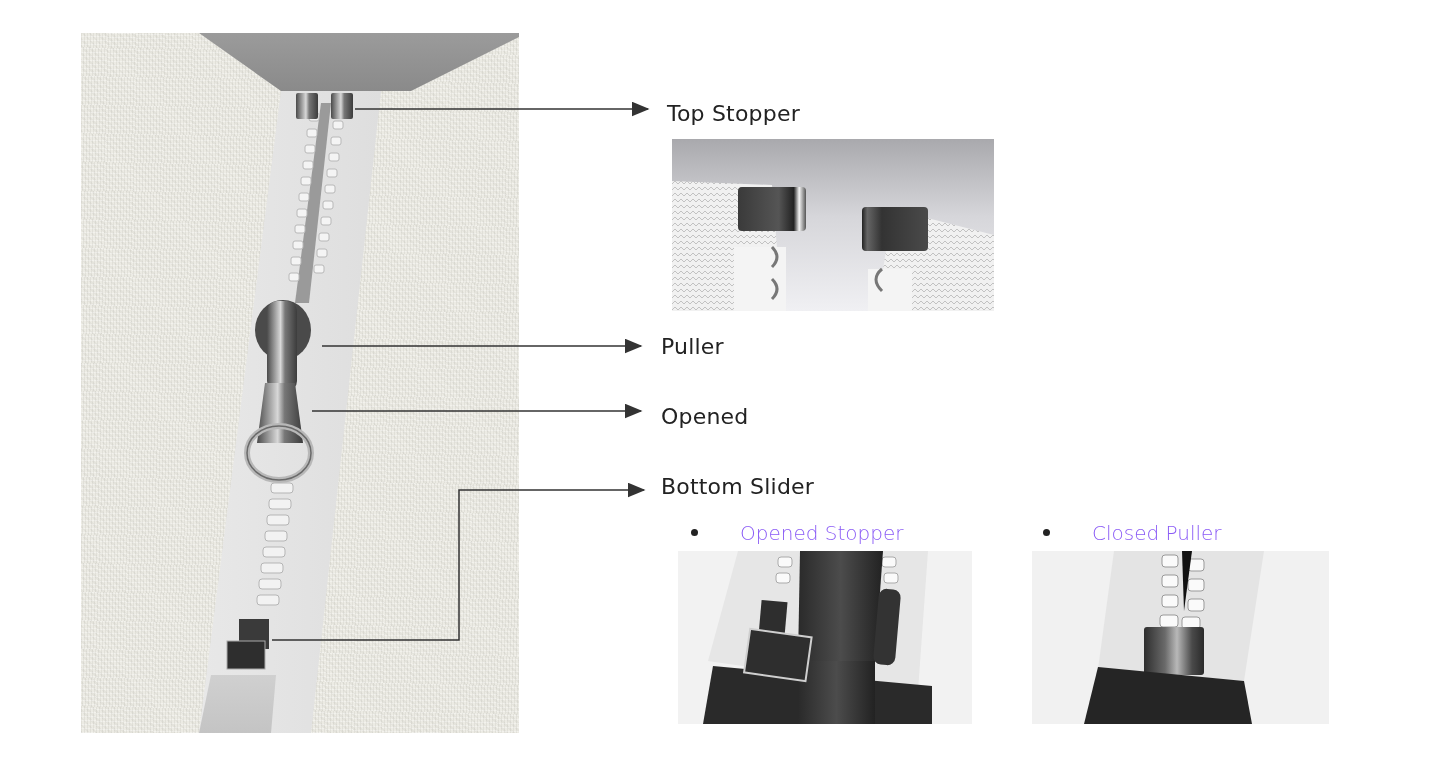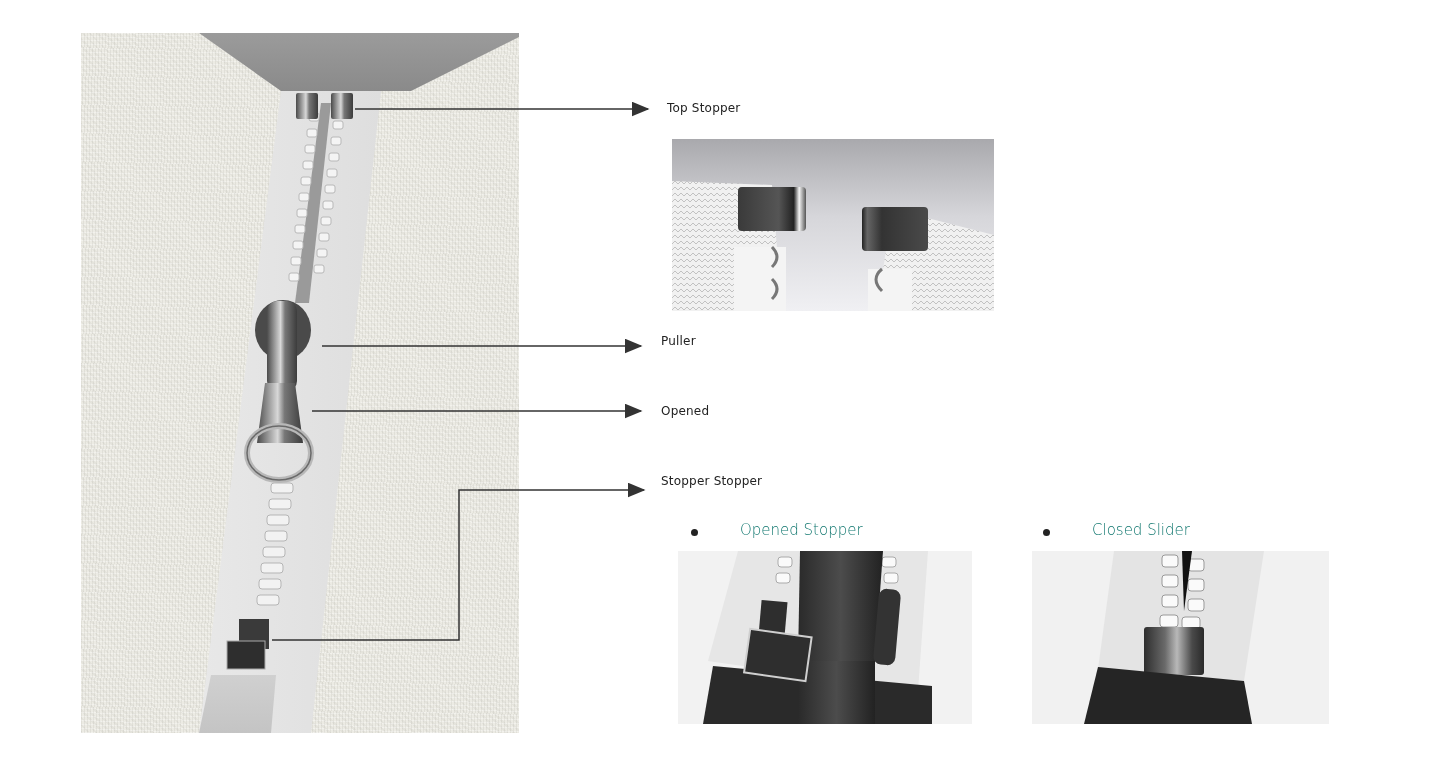--- a/index.html
+++ b/index.html
@@ -1,19 +1,19 @@
 <!DOCTYPE html>
 <html><head>
 <meta charset="utf-8">
 <style>
   html,body{margin:0;padding:0;background:#fff;}
   body{width:1430px;height:757px;position:relative;overflow:hidden;font-family:"DejaVu Sans","Liberation Sans",sans-serif;color:#222;}
   .abs{position:absolute;}
-  .label{position:absolute;font-size:12px;color:#222;letter-spacing:0.2px;white-space:nowrap;}
-  .sub-label{position:absolute;font-size:15px;color:#0f766e;font-weight:300;white-space:nowrap;}
+  .label{position:absolute;font-size:22px;color:#222;letter-spacing:0.2px;white-space:nowrap;}
+  .sub-label{position:absolute;font-size:20px;color:#8b5cf6;font-weight:300;white-space:nowrap;}
   .bullet{position:absolute;width:7px;height:7px;border-radius:50%;background:#222;}
   .fabric{background-color:#ecebe4;
     background-image:
       repeating-linear-gradient(92deg, rgba(120,120,110,0.10) 0 1px, transparent 1px 3px),
       repeating-linear-gradient(2deg, rgba(255,255,255,0.35) 0 1px, transparent 1px 4px),
       repeating-linear-gradient(45deg, rgba(140,140,130,0.08) 0 2px, transparent 2px 5px);}
   .panel{position:absolute;overflow:hidden;}
   svg{display:block;}
 </style>
 </head>
@@ -110,21 +110,21 @@
     <line x1="355" y1="109" x2="648" y2="109" marker-end="url(#arr)"></line>
     <line x1="322" y1="346" x2="641" y2="346" marker-end="url(#arr)"></line>
     <line x1="312" y1="411" x2="641" y2="411" marker-end="url(#arr)"></line>
     <polyline points="272,640 459,640 459,490 644,490" marker-end="url(#arr)"></polyline>
   </g>
 </svg>
 
 <div class="label" style="left:667px;top:101px;">Top Stopper</div>
 <div class="label" style="left:661px;top:334px;">Puller</div>
 <div class="label" style="left:661px;top:404px;">Opened</div>
-<div class="label" style="left:661px;top:474px;">Stopper Stopper</div>
+<div class="label" style="left:661px;top:474px;">Bottom Slider</div>
 
 <div class="panel" style="left:672px;top:139px;width:322px;height:172px;background:linear-gradient(180deg,#a9a9ad 0%,#d6d6da 45%,#f0f0f3 100%);">
   <svg width="322" height="172" viewBox="0 0 322 172">
     <defs>
       <linearGradient id="stopA" x1="0" y1="0" x2="1" y2="0">
         <stop offset="0" stop-color="#3a3a3a"></stop>
           <stop offset="0.6" stop-color="#555"></stop>
           <stop offset="0.82" stop-color="#222"></stop>
           <stop offset="0.9" stop-color="#f4f4f4"></stop>
           <stop offset="1" stop-color="#555"></stop>
@@ -147,21 +147,21 @@
     <path d="M100,108 q10,10 0,20 M100,140 q10,10 0,20" stroke="#777" stroke-width="3" fill="none"></path>
     <path d="M210,130 q-12,10 0,22" stroke="#777" stroke-width="3" fill="none"></path>
     <rect x="66" y="48" width="68" height="44" rx="4" fill="url(#stopA)"></rect>
     <rect x="190" y="68" width="66" height="44" rx="4" fill="url(#stopB)"></rect>
   </svg>
 </div>
 
 <div class="bullet" style="left:691px;top:529px;"></div>
 <div class="sub-label" style="left:740px;top:521px;">Opened Stopper</div>
 <div class="bullet" style="left:1043px;top:529px;"></div>
-<div class="sub-label" style="left:1092px;top:521px;">Closed Slider</div>
+<div class="sub-label" style="left:1092px;top:521px;">Closed Puller</div>
 
 <div class="panel" style="left:678px;top:551px;width:294px;height:173px;background:#f2f2f2;">
   <svg width="294" height="173" viewBox="0 0 294 173">
     <defs>
       <linearGradient id="darkBand" x1="0" y1="0" x2="1" y2="0">
         <stop offset="0" stop-color="#2a2a2a"></stop>
           <stop offset="0.5" stop-color="#4c4c4c"></stop>
           <stop offset="1" stop-color="#222"></stop>
       </linearGradient>
     </defs>

